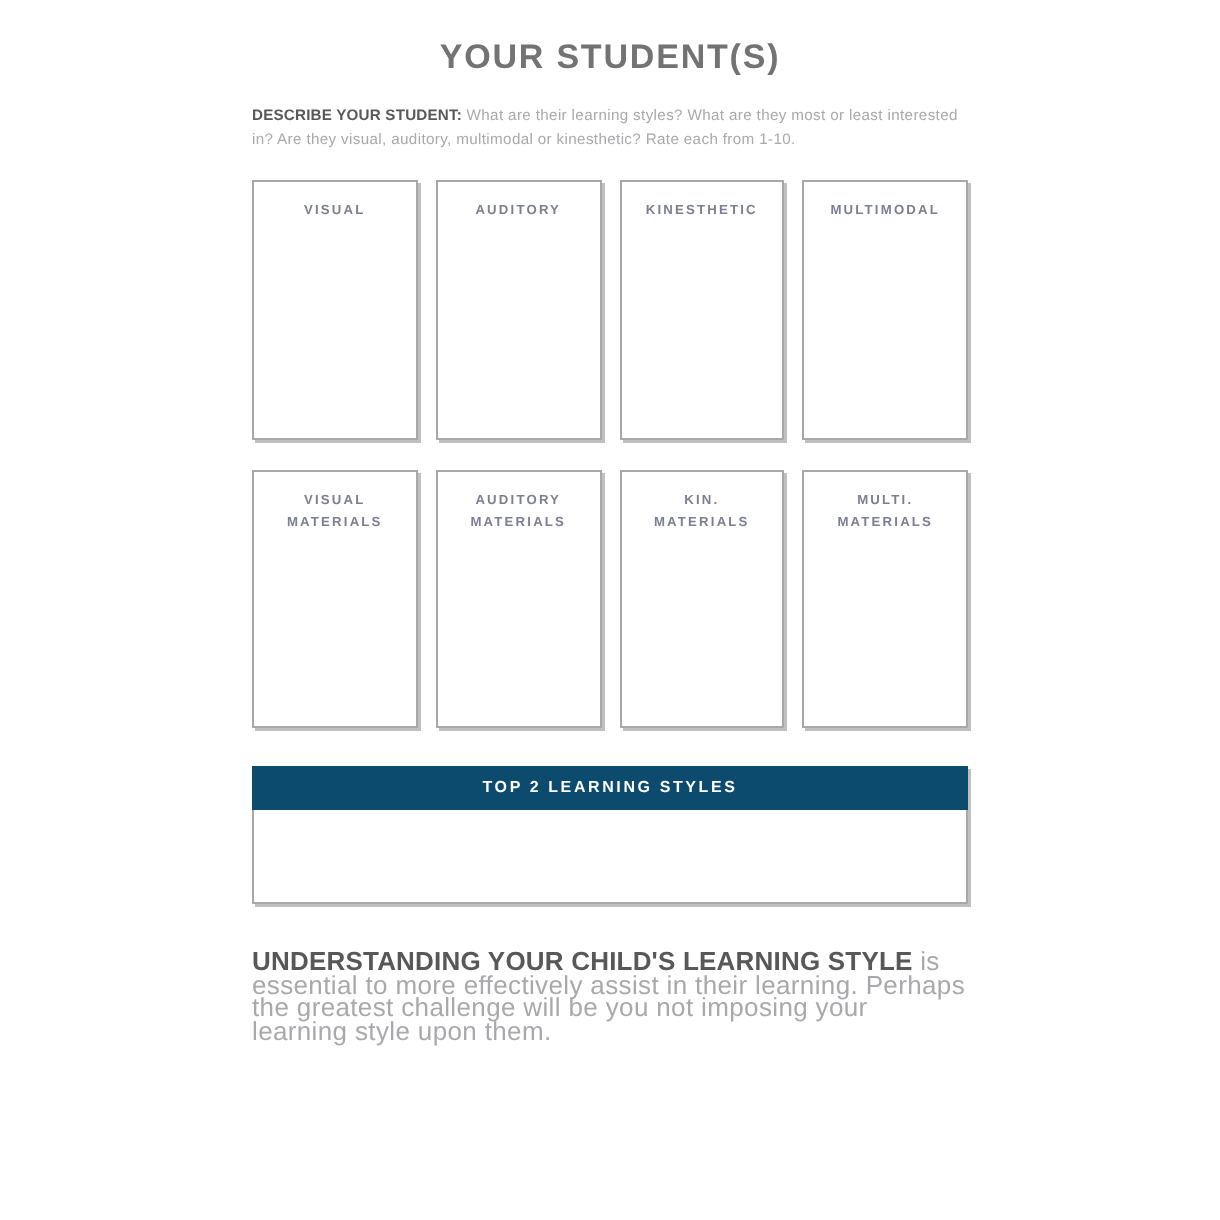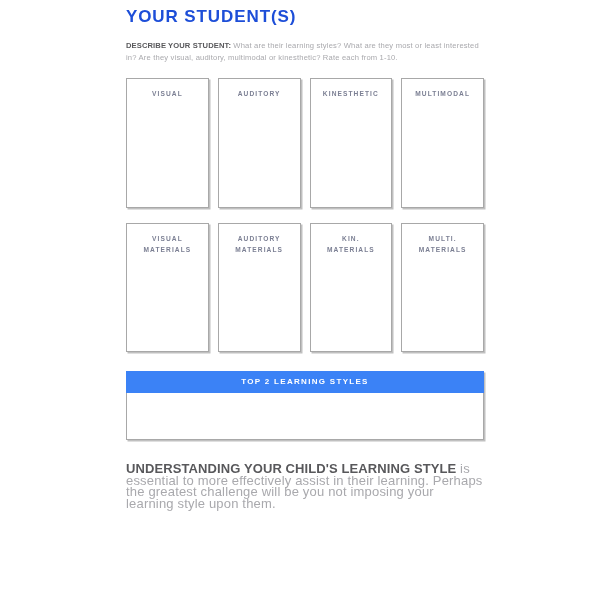--- a/index.html
+++ b/index.html
@@ -25,22 +25,23 @@
   .content {
     position: absolute;
     left: 126px;
     top: 0;
     width: 358px;
   }
 
   
   .worksheet-title {
     margin: 0;
-    padding-top: 6px;
-    color: #1d4ed8;
+    padding-top: 18px;
+    text-align: center;
+    color: #737373;
     font-size: 17px;
     font-weight: bold;
     letter-spacing: 0.9px;
     line-height: 22px;
   }
 
   
   .intro-paragraph {
     margin: 0;
     padding-top: 12px;
@@ -95,21 +96,21 @@
     white-space: pre-line;
   }
 
   
   .top-styles-block {
     margin-top: 19px;
     width: 358px;
     box-shadow: 1.5px 1.5px 0 0 rgba(140,140,140,0.55);
   }
   .banner {
-    background: #3b82f6;
+    background: #0c4a6e;
     height: 22px;
     line-height: 22px;
     text-align: center;
     color: #ffffff;
     font-size: 8px;
     font-weight: bold;
     letter-spacing: 1.3px;
   }
   .big-answer-box {
     height: 47px;

